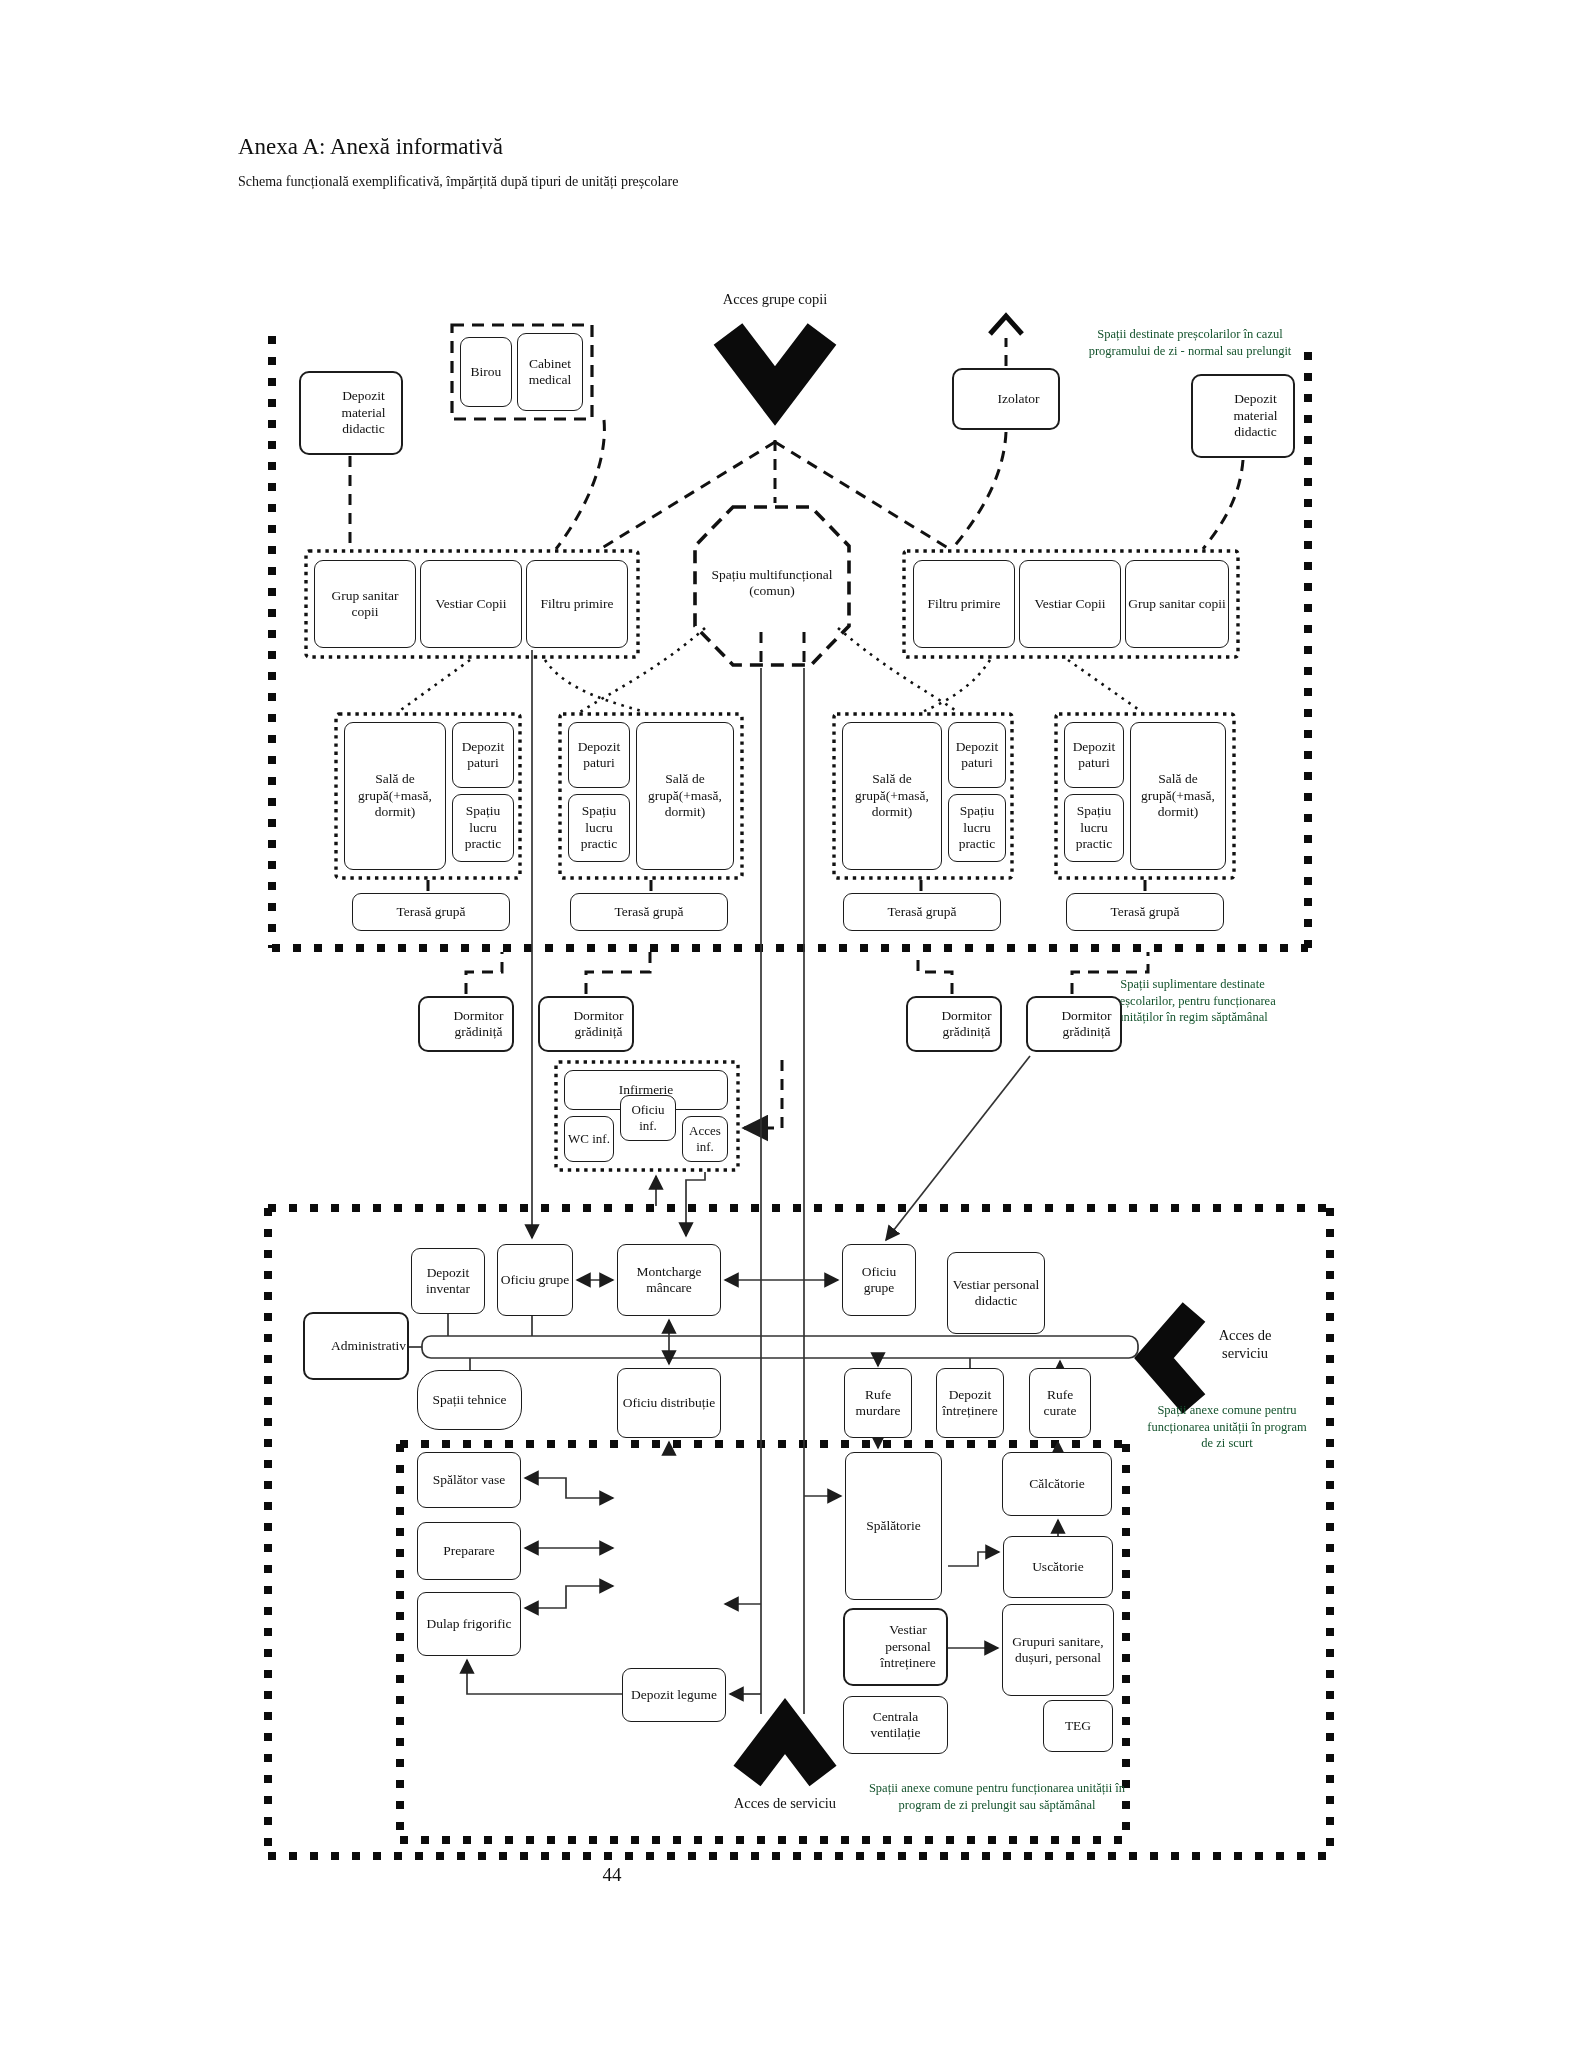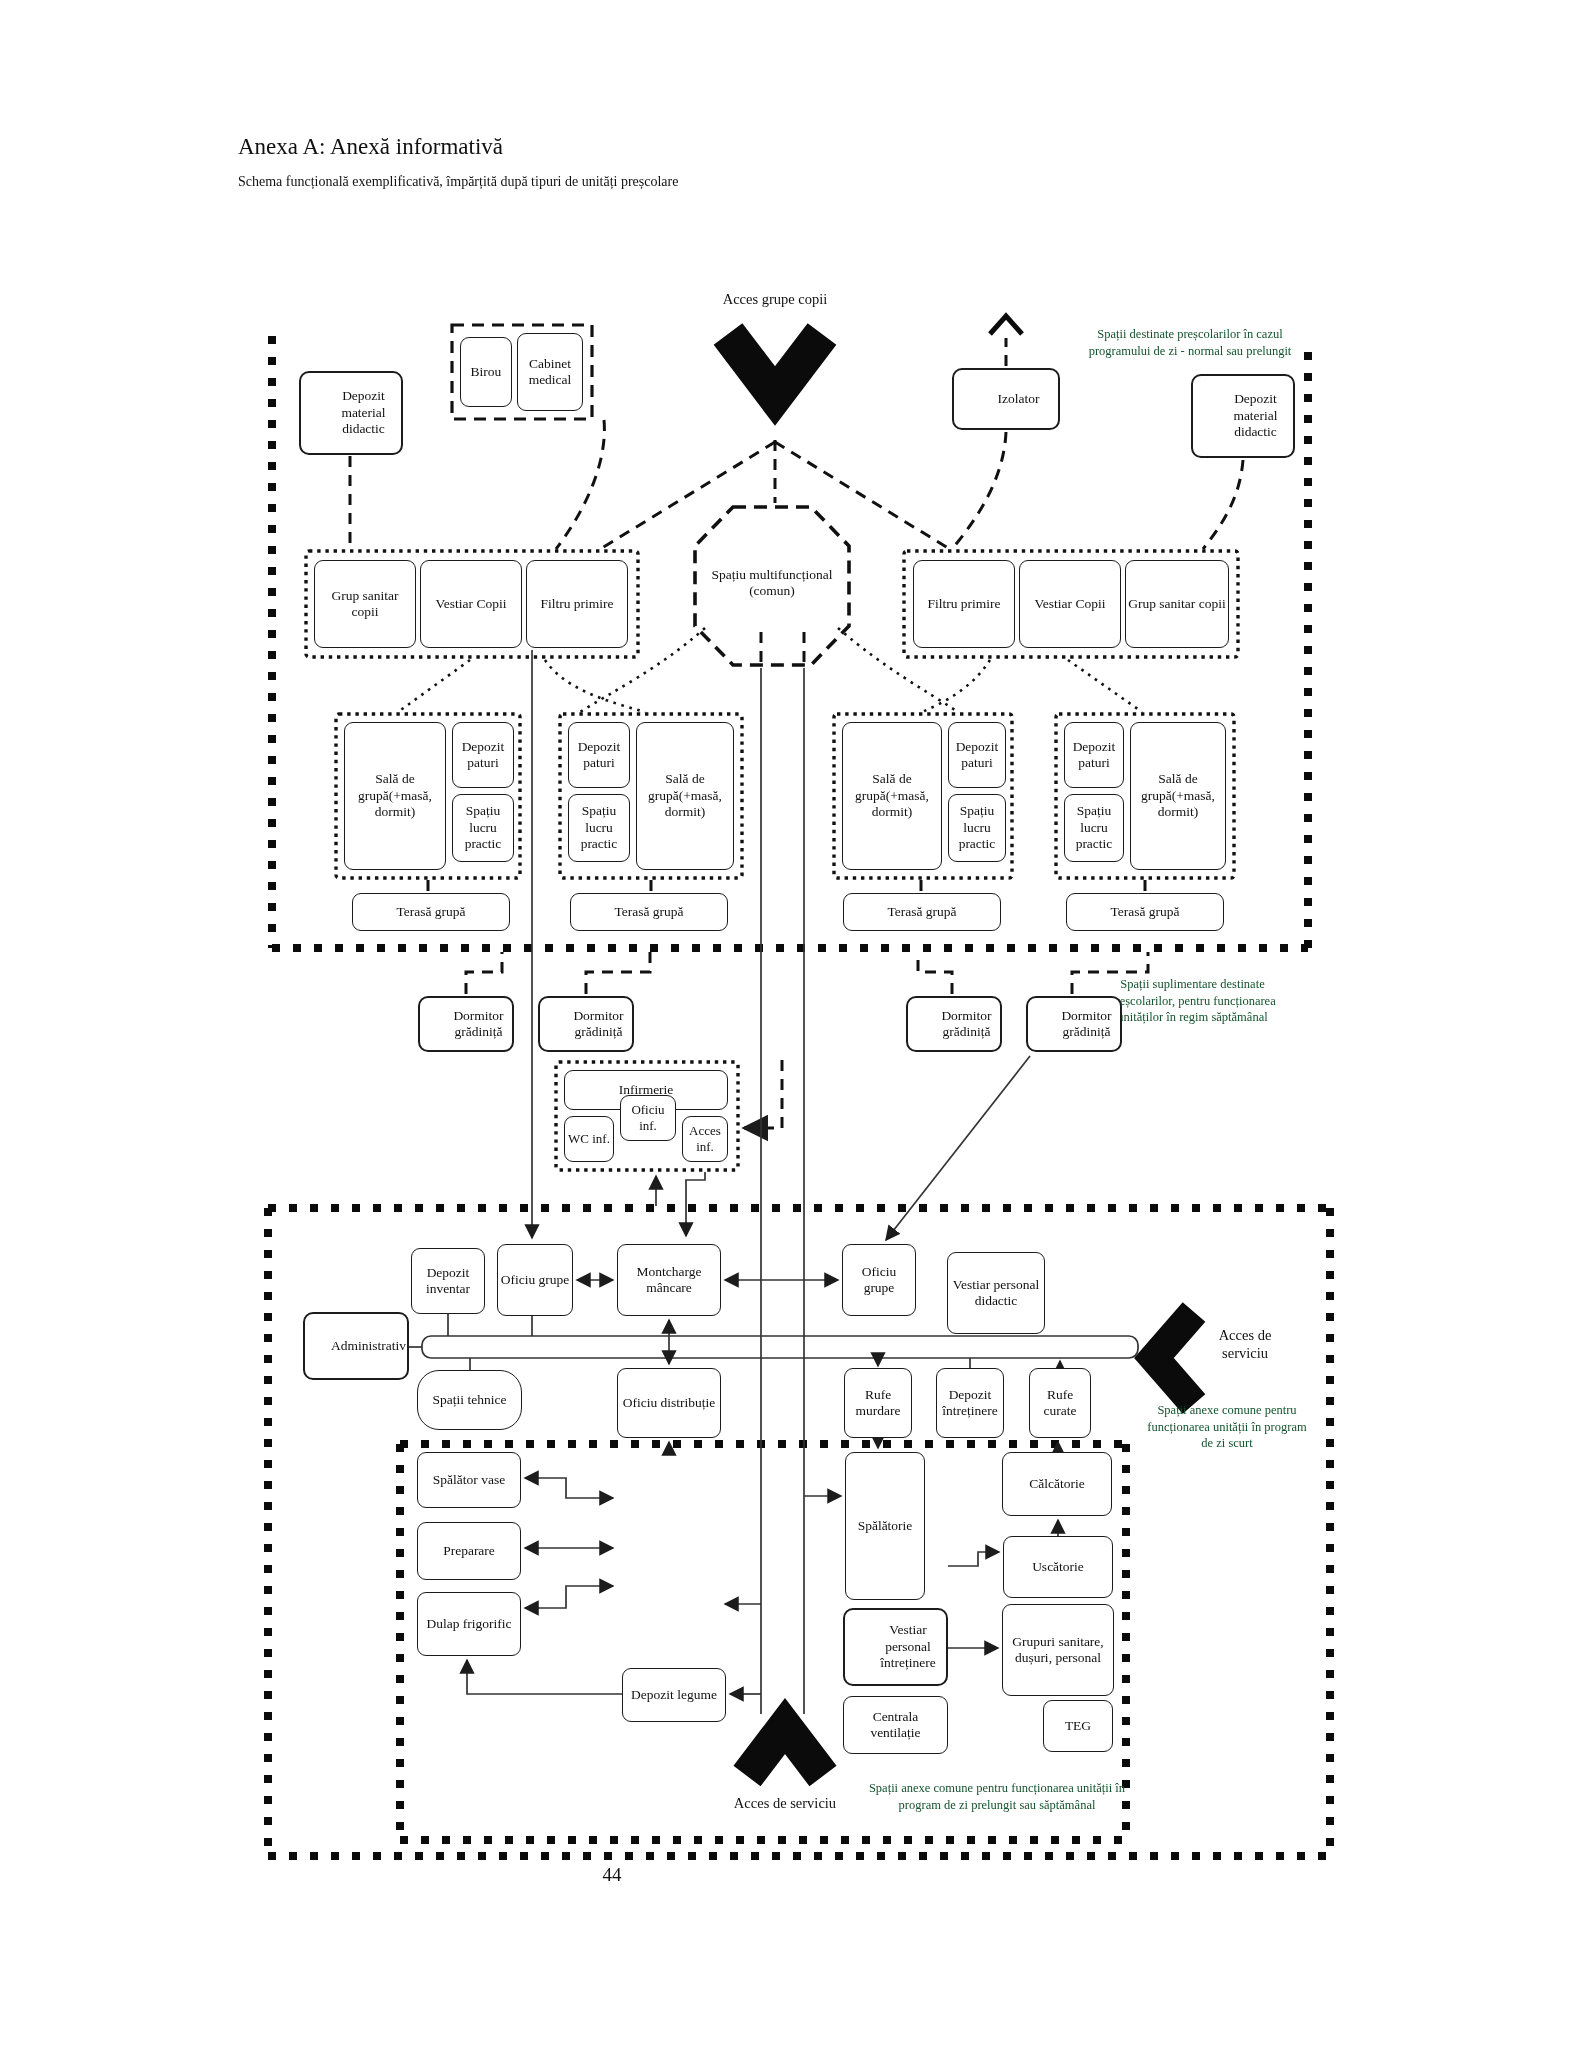--- a/index.html
+++ b/index.html
@@ -189,21 +189,21 @@
   <div class="box" style="left:617px;top:1368px;width:104px;height:70px;">Oficiu distribuție</div>
   <div class="box" style="left:844px;top:1368px;width:68px;height:70px;">Rufe murdare</div>
   <div class="box" style="left:936px;top:1368px;width:68px;height:70px;">Depozit întreținere</div>
   <div class="box" style="left:1029px;top:1368px;width:62px;height:70px;">Rufe curate</div>
 
   <div class="box" style="left:417px;top:1452px;width:104px;height:56px;">Spălător vase</div>
   <div class="box" style="left:417px;top:1522px;width:104px;height:58px;">Preparare</div>
   <div class="box" style="left:417px;top:1592px;width:104px;height:64px;">Dulap frigorific</div>
   <div class="box" style="left:622px;top:1668px;width:104px;height:54px;">Depozit legume</div>
 
-  <div class="box" style="left:845px;top:1452px;width:80px;height:148px;">Spălătorie</div>
+  <div class="box" style="left:845px;top:1452px;width:97px;height:148px;">Spălătorie</div>
   <div class="box" style="left:1002px;top:1452px;width:110px;height:64px;">Călcătorie</div>
   <div class="box" style="left:1003px;top:1536px;width:110px;height:62px;">Uscătorie</div>
   <div class="box bold" style="left:843px;top:1608px;width:105px;height:78px;">Vestiar personal întreținere</div>
   <div class="box" style="left:1002px;top:1604px;width:112px;height:92px;">Grupuri sanitare, dușuri, personal</div>
   <div class="box" style="left:843px;top:1696px;width:105px;height:58px;">Centrala ventilație</div>
   <div class="box" style="left:1043px;top:1700px;width:70px;height:52px;">TEG</div>
 
   <div class="pagenum">44</div>
 </div>
 

